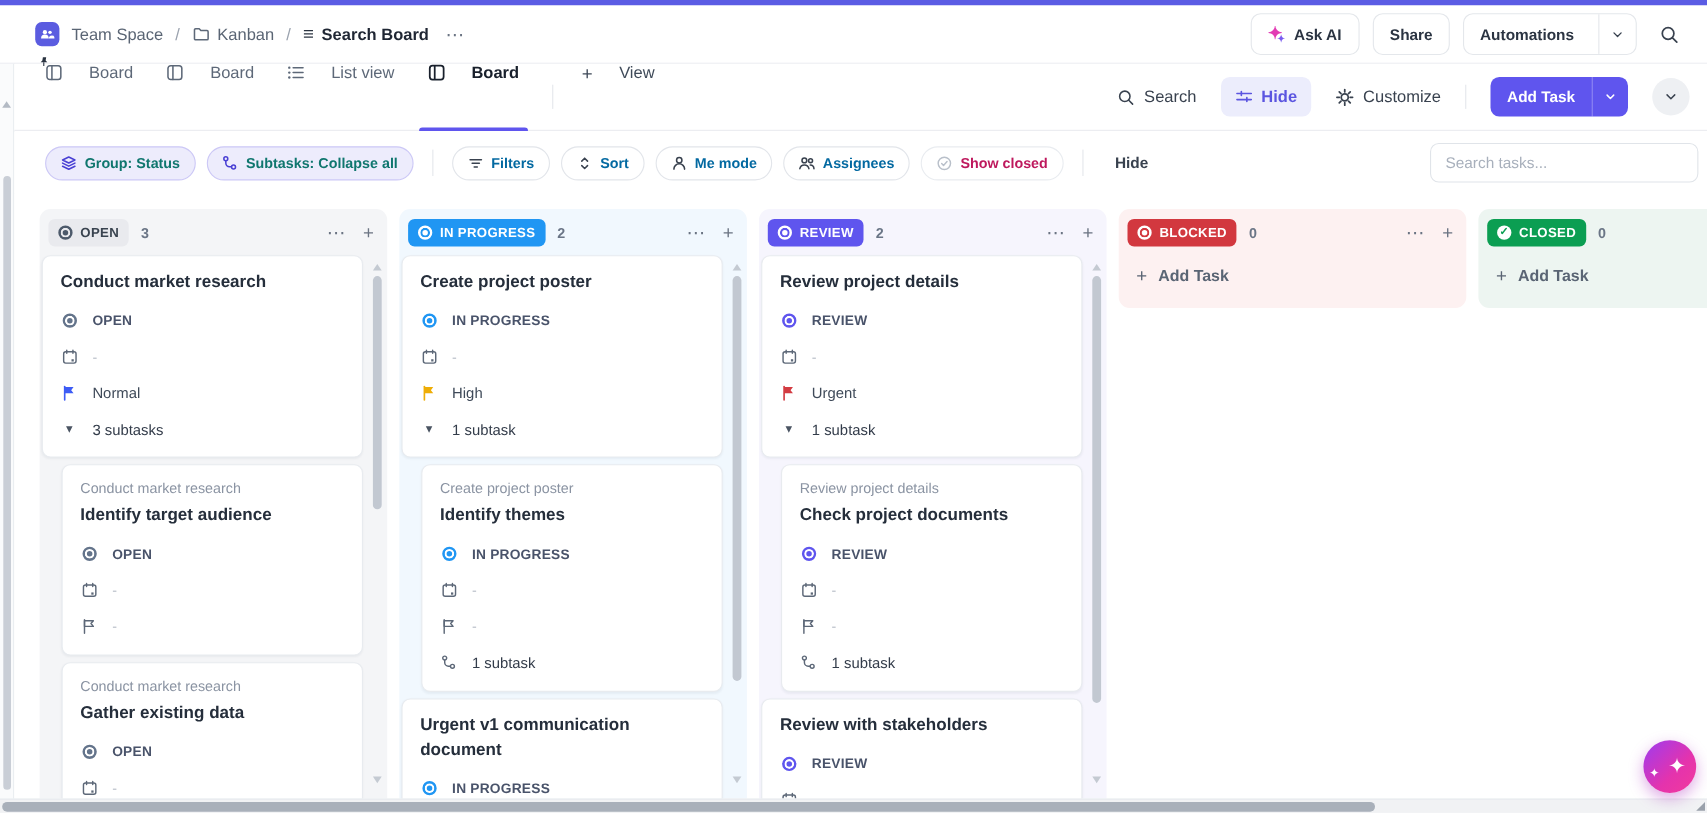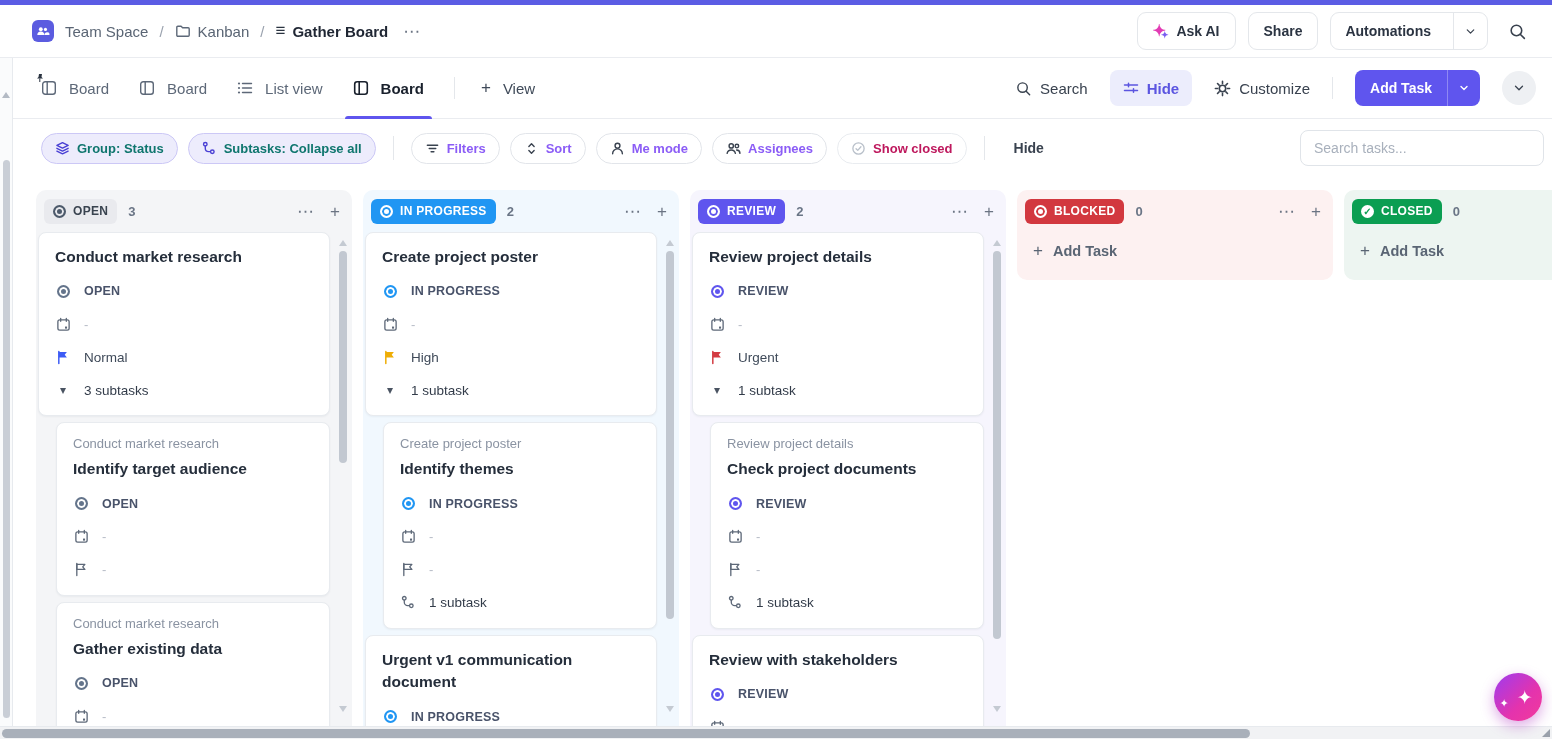--- a/index.html
+++ b/index.html
@@ -23,36 +23,36 @@
   .btn-split .seg.chev{border-left:1px solid #e4e7eb;padding:0 10px;color:#5d6878}
   .spark-big{color:#e23bb4;font-size:16px;line-height:1}
   .spark-small{color:#7a5cf0;font-size:9px;line-height:1;margin:8px 0 0 -5px}
   .hdr-search{width:34px;height:34px;display:flex;align-items:center;justify-content:center;cursor:pointer}
   
   .leftrail{position:absolute;left:0;top:58px;bottom:13px;width:13px;background:#fafbfc;border-right:1px solid #e7eaee}
   .rail-up{position:absolute;top:34px;left:2px;width:0;height:0;border-left:4.5px solid transparent;border-right:4.5px solid transparent;border-bottom:6px solid #b3bac4}
   .rail-thumb{position:absolute;top:102px;left:2.5px;width:7px;height:558px;background:#c9ced6;border-radius:4px}
   
   .tabbar{position:absolute;top:58px;left:13px;right:0;height:61px;border-bottom:1px solid #eaecf0;display:flex;align-items:center;padding:0 16px 0 28px;background:#fff}
-  .tab{display:flex;align-items:center;gap:12px;font-size:15px;color:#5d6878;margin-right:30px;height:100%;position:relative;cursor:pointer}
+  .tab{display:flex;gap:24px;font-size:15px;color:#5d6878;margin-right:30px;height:100%;position:relative;cursor:pointer}
   .tab.active{color:#19202c;font-weight:700}
   .tab.active::after{content:"";position:absolute;left:-8px;right:-8px;bottom:-1px;height:3px;background:#5f55ee;border-radius:3px 3px 0 0}
   .pinwrap{position:relative}
   .pin{position:absolute;top:-7px;left:-6px}
   .vdiv{width:1px;height:22px;background:#e4e7eb;margin-right:26px}
   .tab-right{margin-left:auto;display:flex;align-items:center;gap:22px}
   .tr-item{display:flex;align-items:center;gap:8px;font-size:15px;color:#39424f;cursor:pointer}
   .hide-pill{background:#ecedfc;color:#5b55e0;font-weight:700;border-radius:8px;height:36px;padding:0 13px}
   .addtask{background:#5f55ee;color:#fff;border-radius:8px;height:36px;display:flex;align-items:center;font-size:14px;font-weight:700;cursor:pointer}
   .addtask .lab{padding:0 15px}
   .addtask .chev{border-left:1px solid rgba(255,255,255,.3);height:100%;display:flex;align-items:center;padding:0 10px}
   .circle-btn{width:34px;height:34px;border-radius:50%;background:#eef0f3;display:flex;align-items:center;justify-content:center;cursor:pointer}
   
   .toolbar{position:absolute;top:120px;left:13px;right:0;height:56px;display:flex;align-items:center;padding-left:28px;gap:10px;background:#fff}
-  .pill{height:31px;border-radius:16px;display:flex;align-items:center;gap:7px;padding:0 13px;font-size:13px;font-weight:700;background:#fff;border:1px solid #e2e5ea;color:#8b5cf6;cursor:pointer;white-space:nowrap}
+  .pill{height:31px;border-radius:16px;display:flex;align-items:center;gap:7px;padding:0 13px;font-size:13px;font-weight:700;background:#fff;border:1px solid #e2e5ea;color:#0369a1;cursor:pointer;white-space:nowrap}
   .pill.purple{background:#edecfc;border-color:#ccc8f6;color:#0f766e}
   .pill.disabled{color:#be185d;border-color:#e9ecf0;cursor:default}
   .tb-div{width:1px;height:24px;background:#e4e7eb;margin:0 7px;flex:none}
   .tb-hide{font-size:14px;font-weight:700;color:#39424f;margin:0 12px;cursor:pointer}
   .search-input{margin-left:auto;margin-right:8px;width:244px;height:36px;border:1px solid #e0e4e9;border-radius:8px;padding:0 13px;font-size:14px;color:#333;outline:none;font-family:"Liberation Sans",sans-serif}
   .search-input::placeholder{color:#a8b0bc}
   
   .board{position:absolute;top:176px;left:13px;right:0;bottom:13px;overflow:hidden;padding:14px 0 0 23px;display:flex;gap:11px;align-items:flex-start;background:#fff}
   .col{width:316px;flex:none;border-radius:10px;position:relative}
   .col.tall{height:calc(100% + 30px)}
@@ -131,21 +131,21 @@
     <span class="sep">/</span>
     <span class="crumb-item">
       <svg width="16" height="16" viewBox="0 0 16 16">
           <path class="mut" d="M1.8 4.2a1 1 0 0 1 1-1h3.3l1.5 1.6h5.6a1 1 0 0 1 1 1v6.4a1 1 0 0 1-1 1H2.8a1 1 0 0 1-1-1z"></path>
         </svg>
       <span>Kanban</span>
     </span>
     <span class="sep">/</span>
     <span class="crumb-item crumb-view">
       <span style="font-size:17px;font-weight:400;color:#2a3340">≡</span>
-      <span>Gather Board</span>
+      <span>Search Board</span>
     </span>
     <span class="more-dots">⋯</span>
   </div>
   <div class="hdr-right">
     <div class="btn">
       <span style="display:flex">
           <span class="spark-big">✦</span>
           <span class="spark-small">✦</span>
         </span>
       <span>Ask AI</span>

